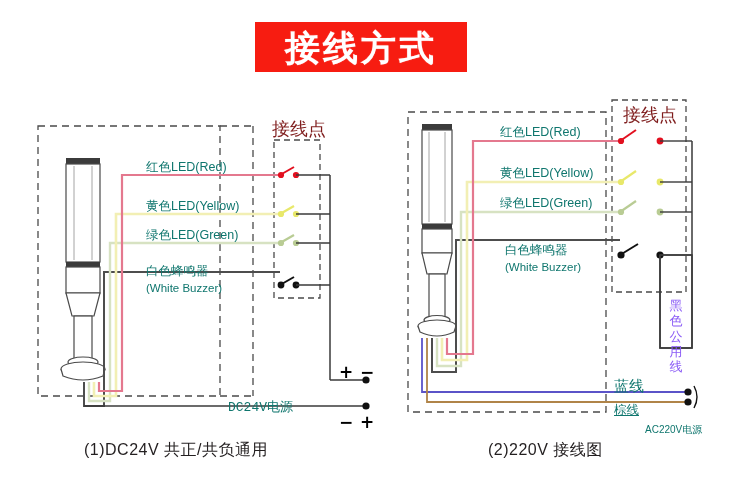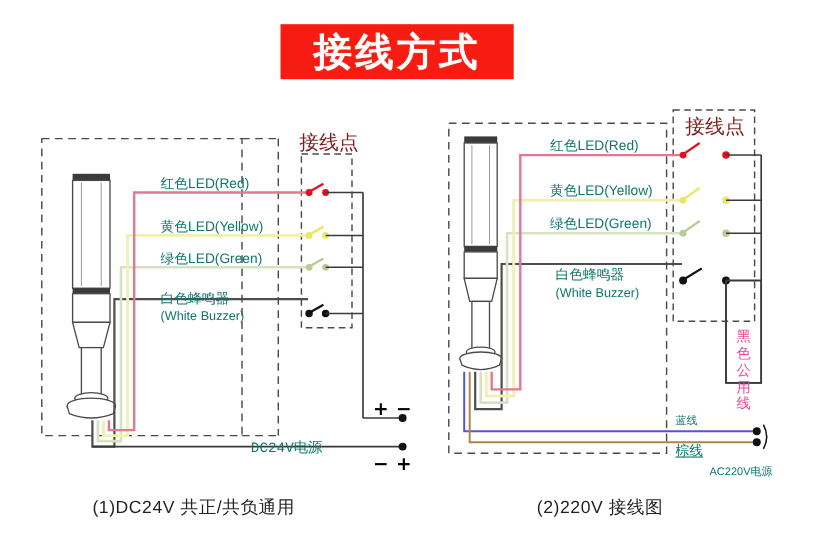--- a/index.html
+++ b/index.html
@@ -52,36 +52,35 @@
     white-space: nowrap;
     line-height: 1.25;
   }
   .lbl-sm {
     font-size: 11.5px;
   }
   .lbl-cap {
     font-size: 16px;
     color: #231f20;
     letter-spacing: 0.5px;
-    margin-top: 12px;
   }
   .lbl-term {
     font-size: 18px;
     color: #7f1d1d;
   }
   .lbl-pol {
     font-size: 17px;
     font-weight: bold;
     color: #000000;
     font-family: "DejaVu Sans", sans-serif;
   }
   .lbl-vert {
     position: absolute;
     font-size: 13px;
-    color: #ec4899;
+    color: #8b5cf6;
     width: 16px;
     line-height: 1.18;
     text-align: center;
   }
 </style>
 </head>
 <body>
 
 <div id="page">
 
@@ -238,20 +237,20 @@
   <div class="lbl lbl-term" style="left:623px; top:104px;">接线点</div>
 
   <div class="lbl" style="left:500px; top:125px;">红色LED(Red)</div>
   <div class="lbl" style="left:500px; top:166px;">黄色LED(Yellow)</div>
   <div class="lbl" style="left:500px; top:196px;">绿色LED(Green)</div>
   <div class="lbl" style="left:505px; top:243px;">白色蜂鸣器</div>
   <div class="lbl lbl-sm" style="left:505px; top:260px;">(White Buzzer)</div>
 
   <div class="lbl-vert" style="left:668px; top:298px;">黑色公用线</div>
 
-  <div class="lbl" style="left:614px; top:377px; font-size:10px;">蓝线</div>
+  <div class="lbl" style="left:614px; top:377px; font-size:15px;">蓝线</div>
   <div class="lbl" style="left:614px; top:403px; font-size:12.5px;text-decoration:underline;">棕线</div>
 
   <div class="lbl" style="left:645px; top:424px; font-size:10px;">AC220V电源</div>
 
   <div class="lbl lbl-cap" style="left:488px; top:440px;text-align:center;">(2)220V 接线图</div>
 
 </div>
 
 </body></html>

